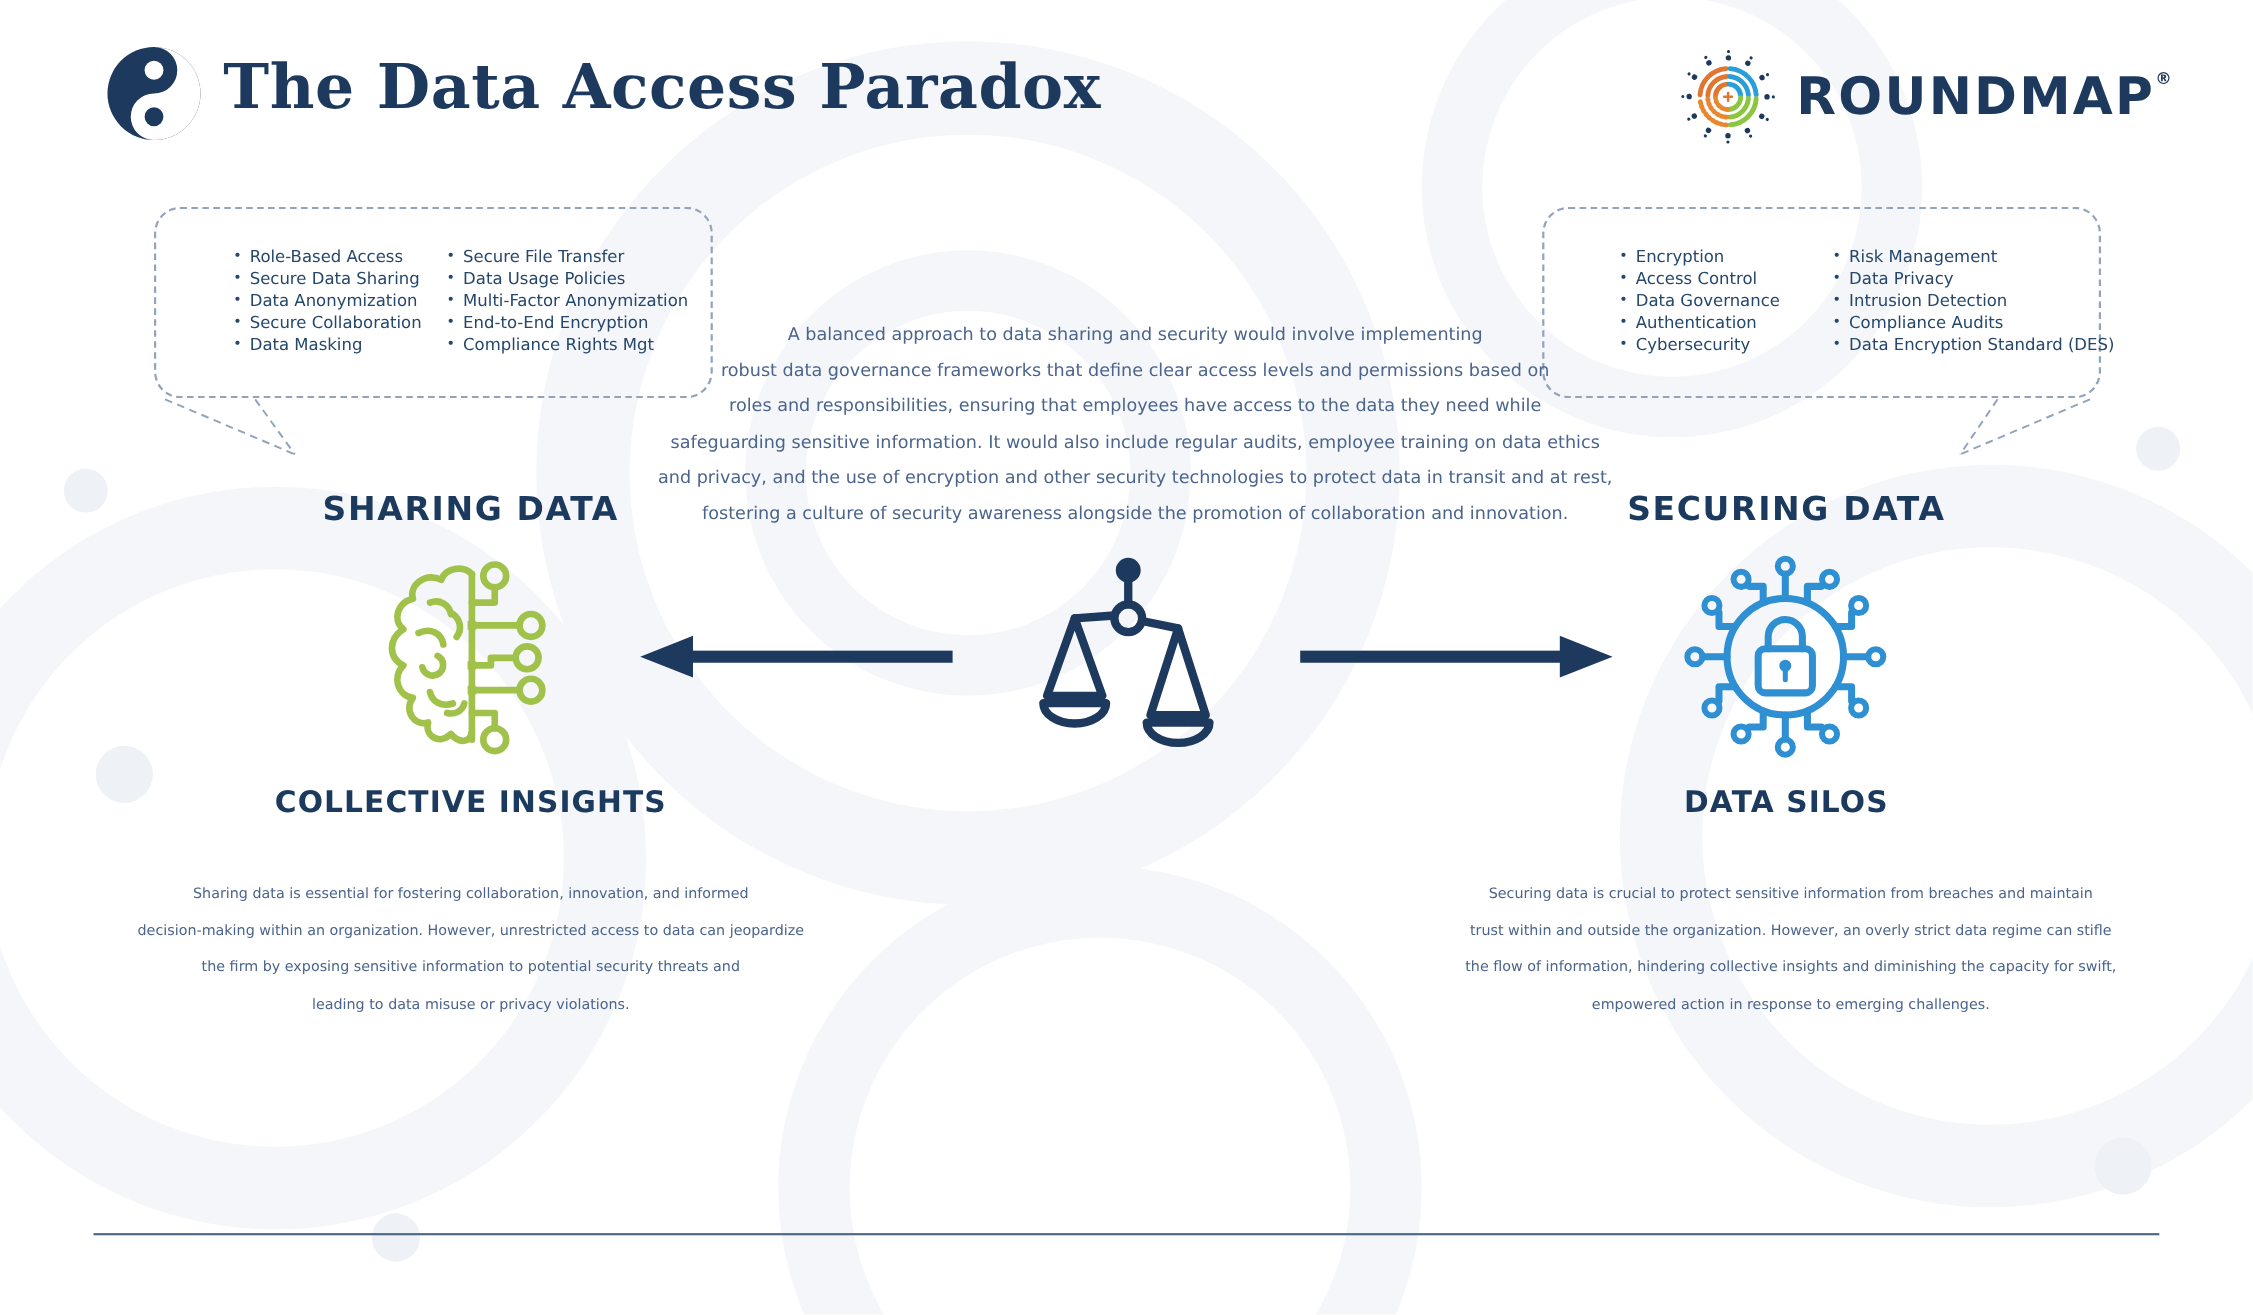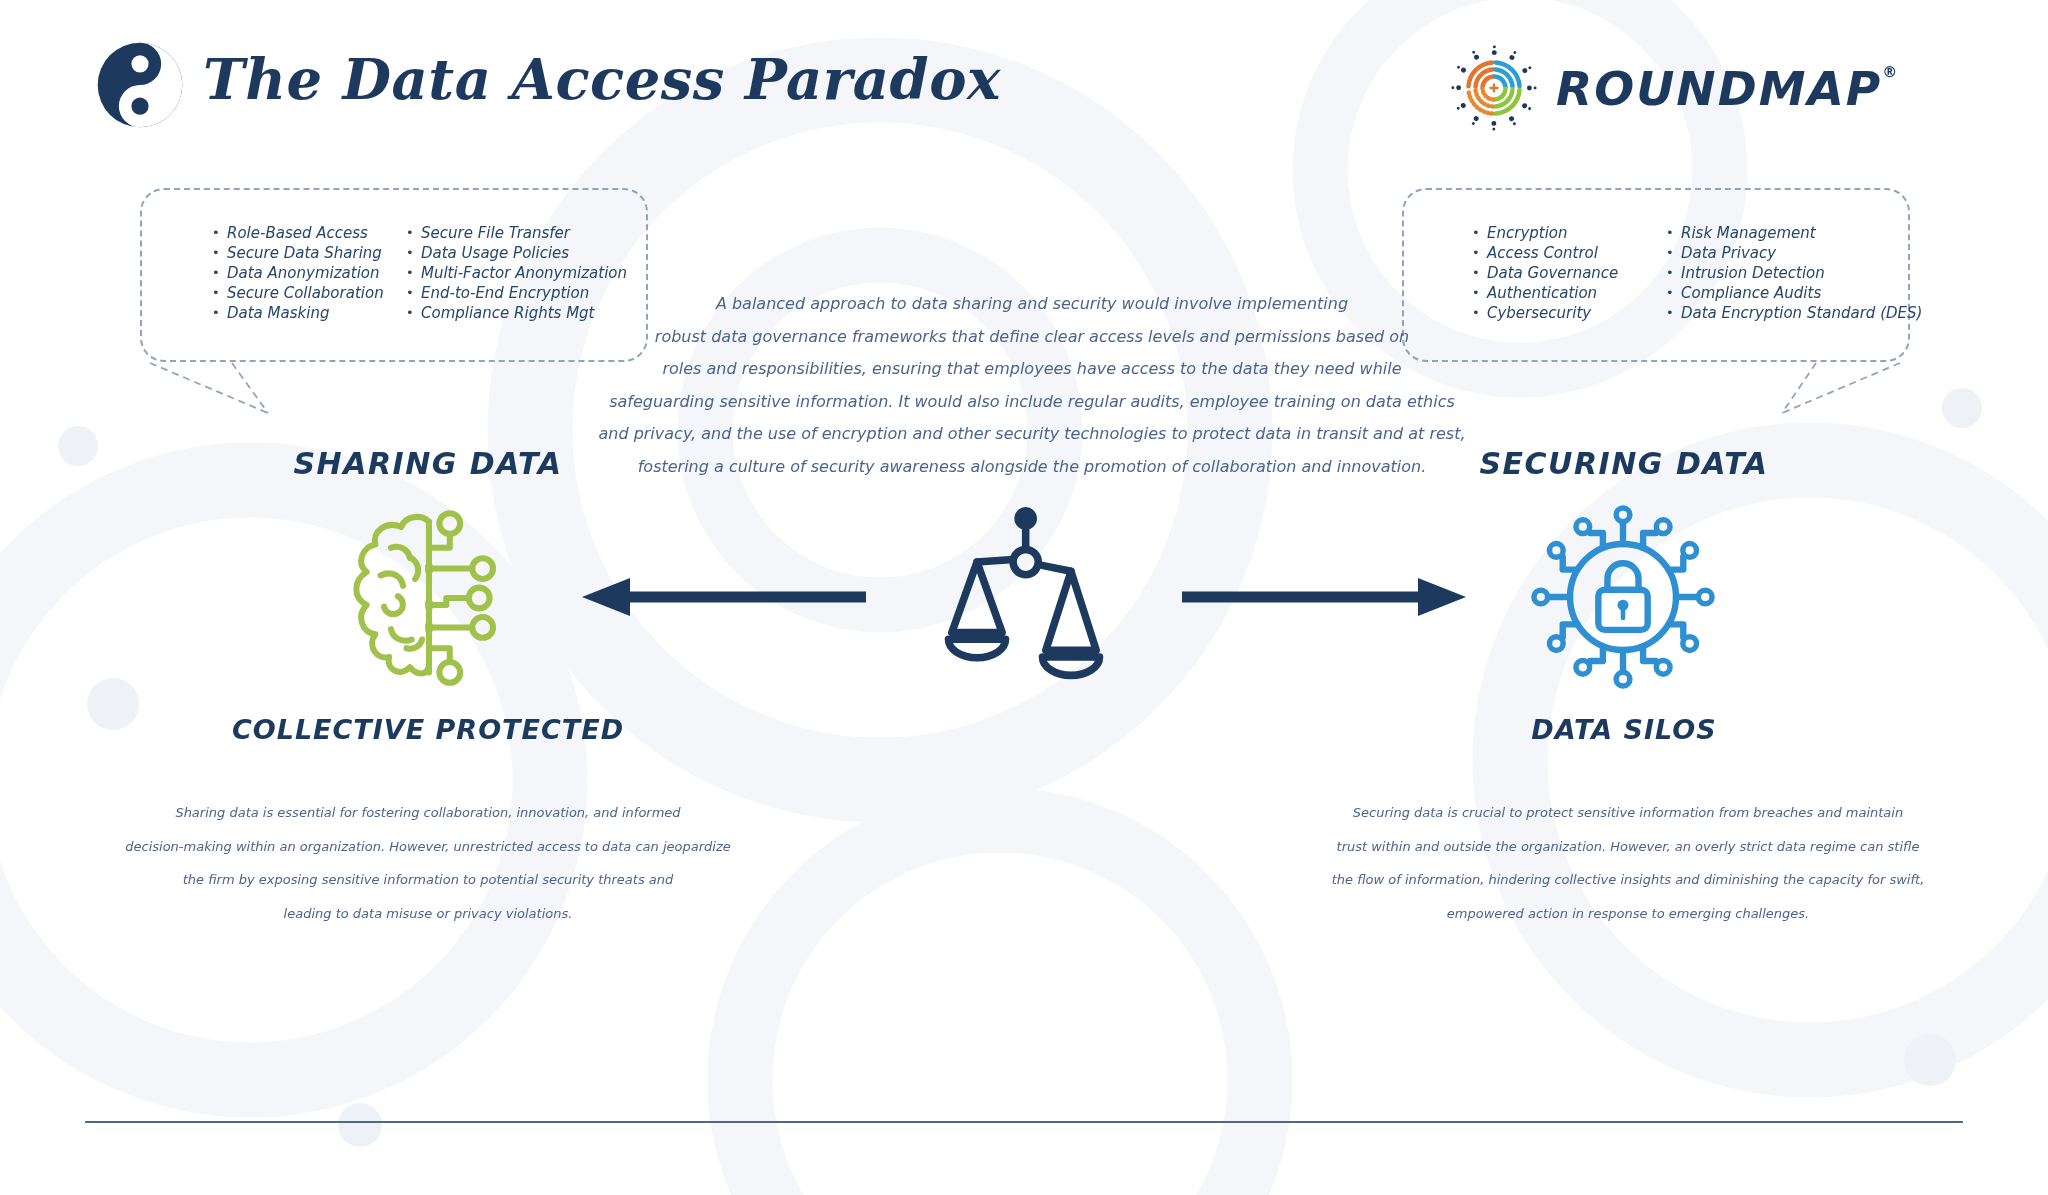--- a/index.html
+++ b/index.html
@@ -1,28 +1,28 @@
 <!DOCTYPE html>
 <html><head>
 <meta charset="utf-8">
 <style>
   html,body{margin:0;padding:0;background:#ffffff;}
   .canvas{position:relative;width:2048px;height:1195px;overflow:hidden;background:#ffffff;
-          font-family:"DejaVu Sans","Liberation Sans",sans-serif;font-style:italic;}
+          font-family:"DejaVu Sans","Liberation Sans",sans-serif;}
   svg{display:block;}
 
   
   .watermark{position:absolute;left:0;top:0;pointer-events:none;}
 
   
   .yinyang{position:absolute;left:95px;top:40px;width:90px;height:90px;}
   .page-title{position:absolute;left:203px;top:46px;margin:0;
               font-family:"DejaVu Serif","Liberation Serif",serif;
               font-weight:700;font-size:56px;color:#1d3a5e;letter-spacing:.5px;white-space:nowrap;}
-  .roundmap-logo{position:absolute;left:1448px;top:42px;width:420px;height:92px;display:flex;align-items:center;}
+  .roundmap-logo{position:absolute;left:1525px;top:42px;width:420px;height:92px;display:flex;align-items:center;}
   .roundmap-icon{width:92px;height:92px;flex:0 0 auto;}
   .brand-word{font-weight:700;font-size:47px;color:#1d3a5e;letter-spacing:2px;margin-left:16px;white-space:nowrap;}
   .brand-reg{font-size:15px;color:#1d3a5e;vertical-align:28px;font-weight:700;}
 
   
   .bubble{position:absolute;top:188px;height:174px;width:508px;border:2px dashed #93a3ba;border-radius:24px;
           box-sizing:border-box;display:flex;background:transparent;}
   .bubble.left{left:140px;padding:33px 0 0 70px;}
   .bubble.right{left:1402px;padding:33px 0 0 68px;}
   .bubble ul{list-style:none;margin:0;padding:0;font-size:15px;line-height:20px;color:#24476b;}
@@ -266,21 +266,21 @@
         <circle cx="-73" cy="-51" r="7.5"></circle>
         <circle cx="73" cy="51" r="7.5"></circle>
         <circle cx="44" cy="77" r="7.5"></circle>
         <circle cx="-73" cy="51" r="7.5"></circle>
         <circle cx="-44" cy="77" r="7.5"></circle>
       </g>
     </g>
     <circle cx="0" cy="9" r="6" fill="#2e8fd2"></circle>
   </svg>
 
-  <h3 class="zone-label collective">COLLECTIVE PROTECTED</h3>
+  <h3 class="zone-label collective">COLLECTIVE INSIGHTS</h3>
   <h3 class="zone-label silos">DATA SILOS</h3>
 
   <div class="zone-paragraph sharing">Sharing data is essential for fostering collaboration, innovation, and informed
 decision-making within an organization. However, unrestricted access to data can jeopardize
 the firm by exposing sensitive information to potential security threats and
 leading to data misuse or privacy violations.</div>
   <div class="zone-paragraph securing">Securing data is crucial to protect sensitive information from breaches and maintain
 trust within and outside the organization. However, an overly strict data regime can stifle
 the flow of information, hindering collective insights and diminishing the capacity for swift,
 empowered action in response to emerging challenges.</div>

